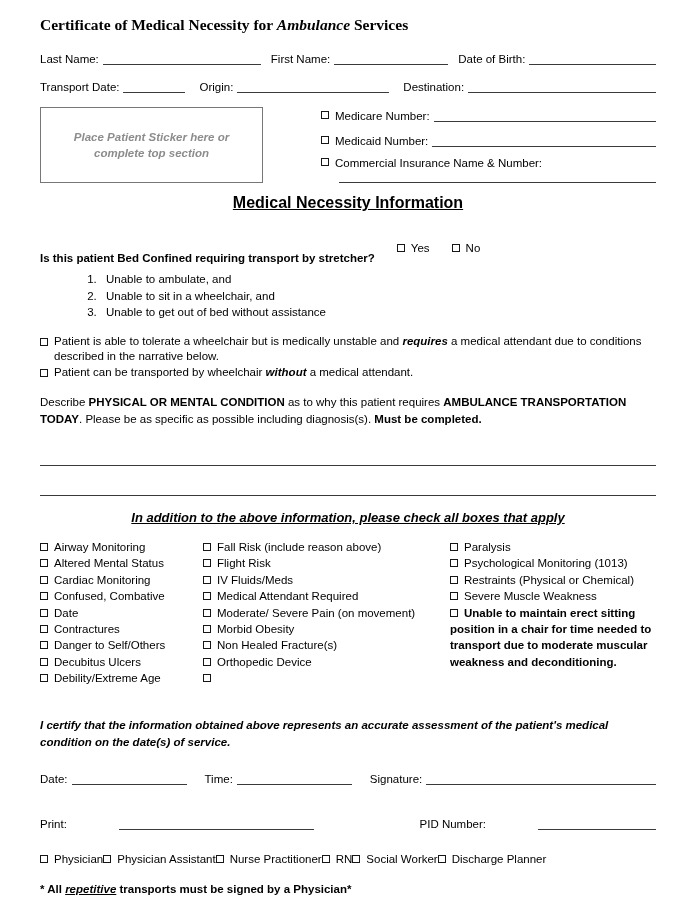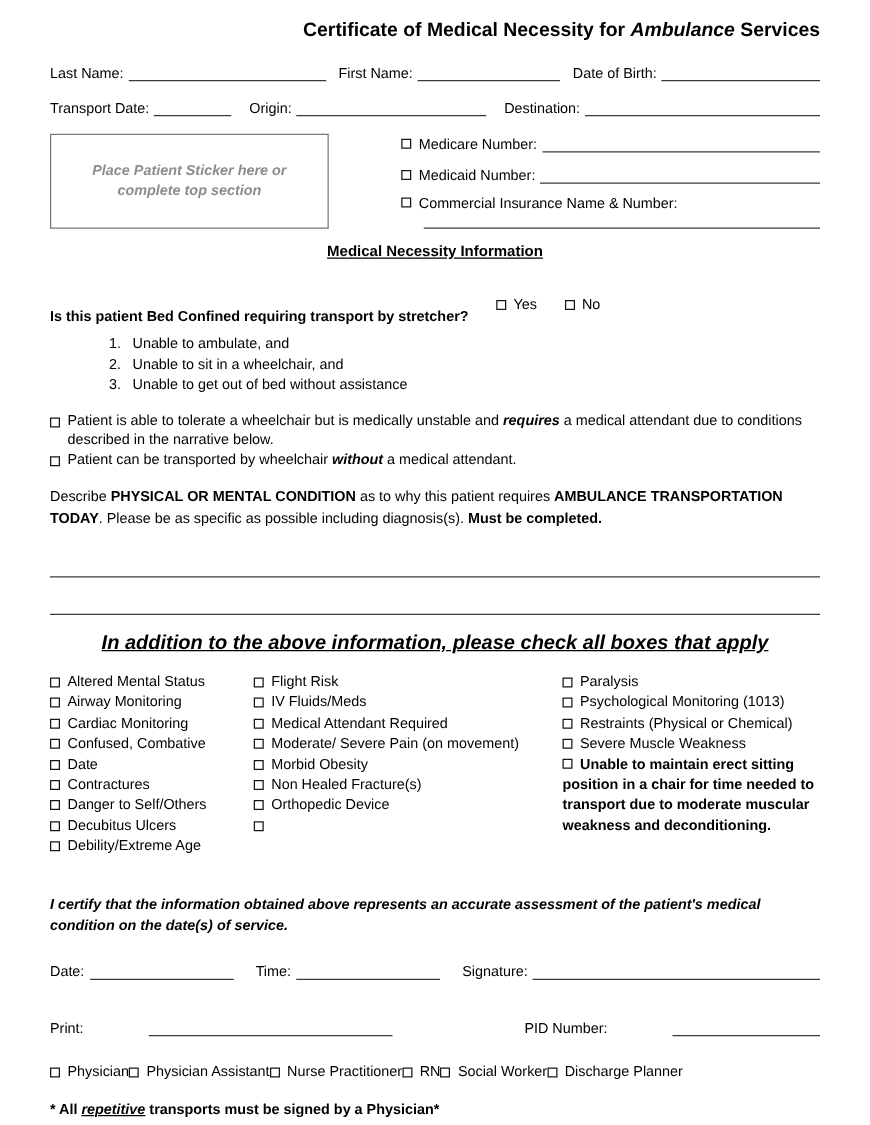--- a/index.html
+++ b/index.html
@@ -5,21 +5,21 @@
   * { margin:0; padding:0; box-sizing:border-box; }
   html,body { background:#fff; }
   body {
     width:696px; height:900px; margin:0 auto;
     font-family:"Liberation Sans","DejaVu Sans",sans-serif;
     font-size:11.5px; color:#000; position:relative;
     padding:16px 40px 0 40px;
   }
   .bold { font-weight:bold;margin-top:21px; }
   .bi { font-weight:bold; font-style:italic; }
-  .title { text-align:right; font-size:15.5px; font-weight:bold; margin-bottom:17px; }
+  .title { text-align:left; font-size:15.5px; font-weight:bold; margin-bottom:17px;font-family:Liberation Serif, serif; }
   .row { display:flex; align-items:flex-end; }
   .ln { border-bottom:1px solid #3a3a3a; height:14px; display:inline-block; }
   .grow { flex:1; }
   .lbl { white-space:nowrap; padding-right:4px; }
   .cb {
     width:8px; height:8px; border:1.5px solid #161616; display:inline-block;
     flex:none; margin-right:6px; background:#fff; position:relative; top:0px;
   }
   .cb-inline { display:inline-block; vertical-align:-0.5px; margin-right:6px; }
   .field-row { margin-bottom:14px; }
@@ -28,33 +28,33 @@
   .sticker-box {
     width:223px; height:76px; border:1px solid #777;
     display:flex; align-items:center; justify-content:center;
     padding:6px 22px; text-align:center;
   }
   .sticker-box span { color:#8c8c8c; font-weight:bold; font-style:italic; line-height:16px; }
   .ins-col { flex:1; margin-left:58px; padding-top:1px; }
   .ins-row { display:flex; align-items:flex-end; margin-bottom:10.5px; }
   .ins-row .cb { margin-bottom:3px; }
   .commercial-line { margin-left:18px; margin-top:13px; }
-  .section-heading { text-align:center; font-weight:bold; text-decoration:underline; margin-top:11px; font-size:12px; }
+  .section-heading { text-align:center; font-weight:bold; text-decoration:underline; margin-top:11px; font-size:16px; }
   .question-row { display:flex; align-items:center; margin-top:19px; }
   .yn { display:flex; align-items:center; margin-left:22px; }
   ol.criteria { margin:7px 0 0 60px; }
   ol.criteria li { line-height:16.5px; padding-left:6px; }
   .cb-para { display:flex; margin-top:0; line-height:15.5px; }
   .cb-para .cb { margin-top:4px; }
   .cb-para-group { margin-top:13px; }
   .describe { margin-top:14px; line-height:17px; }
   .writeline { border-bottom:1px solid #3a3a3a; height:0; }
   .wl1 { margin-top:37px; }
   .wl2 { margin-top:29px; }
-  .apply-heading { text-align:center; font-weight:bold; font-style:italic; text-decoration:underline; margin-top:14px; font-size:16px; }
+  .apply-heading { text-align:center; font-weight:bold; font-style:italic; text-decoration:underline; margin-top:14px; font-size:13px; }
   .grid { display:flex; margin-top:14px; }
   .gcol1 { width:163px; }
   .gcol2 { width:247px; }
   .gcol3 { width:206px; }
   .gitem { display:flex; line-height:16.4px; }
   .gitem .cb { margin-top:4px; }
   .gitem-bold { font-weight:bold; line-height:16.4px; }
   .gitem-bold .cb { border-width:1.7px; }
   .certify { margin-top:30px; font-weight:bold; font-style:italic; line-height:17.5px; }
   .sig-row { display:flex; align-items:flex-end; margin-top:19px; }
@@ -158,28 +158,28 @@
 
 <div class="writeline wl1"></div>
 <div class="writeline wl2"></div>
 
 <div class="apply-heading">In addition to the above information, please check all boxes that apply</div>
 
 <div class="grid">
   <div class="gcol1">
     <div class="gitem">
         <span class="cb"></span>
+        <span>Airway Monitoring</span>
+      </div>
+    <div class="gitem">
+        <span class="cb"></span>
         <span>Altered Mental Status</span>
       </div>
     <div class="gitem">
         <span class="cb"></span>
-        <span>Airway Monitoring</span>
-      </div>
-    <div class="gitem">
-        <span class="cb"></span>
         <span>Cardiac Monitoring</span>
       </div>
     <div class="gitem">
         <span class="cb"></span>
         <span>Confused, Combative</span>
       </div>
     <div class="gitem">
         <span class="cb"></span>
         <span>Date</span>
       </div>
@@ -194,20 +194,24 @@
     <div class="gitem">
         <span class="cb"></span>
         <span>Decubitus Ulcers</span>
       </div>
     <div class="gitem">
         <span class="cb"></span>
         <span>Debility/Extreme Age</span>
       </div>
   </div>
   <div class="gcol2">
+    <div class="gitem">
+        <span class="cb"></span>
+        <span>Fall Risk (include reason above)</span>
+      </div>
     <div class="gitem">
         <span class="cb"></span>
         <span>Flight Risk</span>
       </div>
     <div class="gitem">
         <span class="cb"></span>
         <span>IV Fluids/Meds</span>
       </div>
     <div class="gitem">
         <span class="cb"></span>

